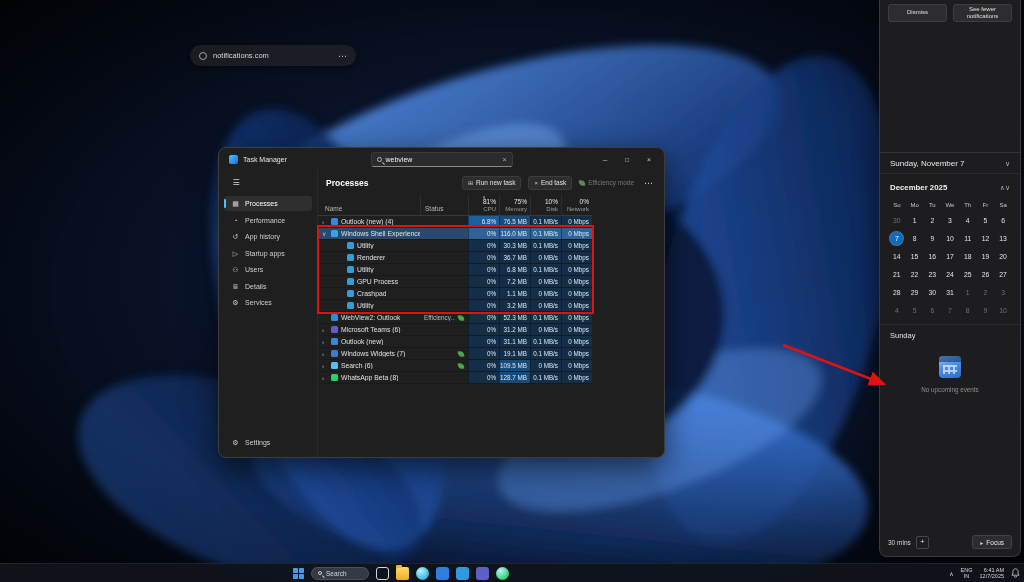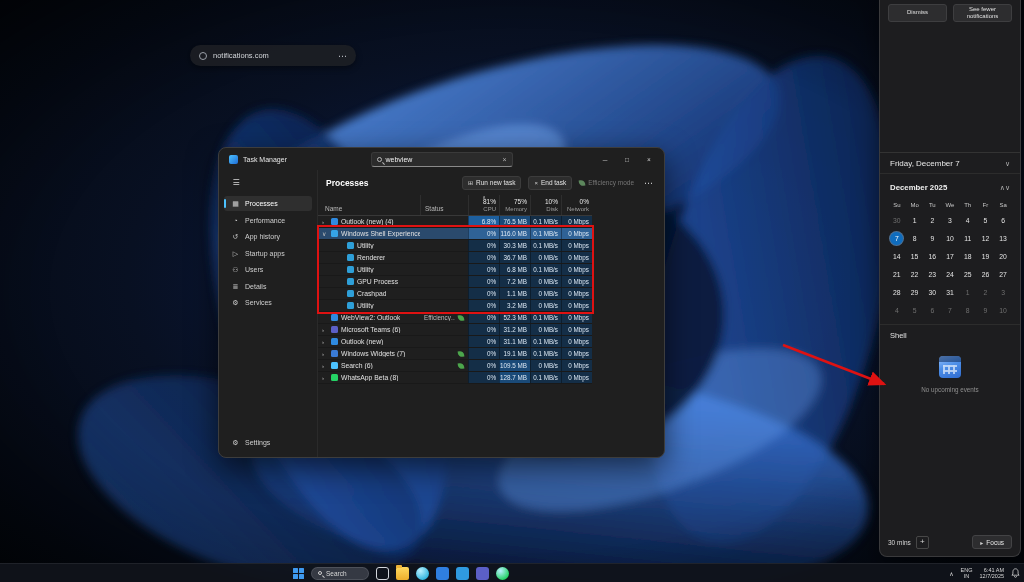--- a/index.html
+++ b/index.html
@@ -456,21 +456,21 @@
     </defs>
     <line x1="783" y1="345" x2="884" y2="384" stroke="#de1212" stroke-width="2.5" marker-end="url(#arrHead)"></line>
   </svg>
 
   <div class="side-panel">
     <div class="notif-actions">
       <button class="notif-btn">Dismiss</button>
       <button class="notif-btn">See fewer notifications</button>
     </div>
     <div class="date-row">
-      <span>Friday, December 7</span>
+      <span>Sunday, November 7</span>
       <span class="chev">∨</span>
     </div>
     <div class="month-row">
       <span class="month">December 2025</span>
       <span class="chev">∧</span>
       <span class="chev">∨</span>
     </div>
     <div class="cal-grid">
         <div class="cal-h">Su</div>
         <div class="cal-h">Mo</div>
@@ -516,21 +516,21 @@
         <div class="cal-d dim">3</div>
         <div class="cal-d dim">4</div>
         <div class="cal-d dim">5</div>
         <div class="cal-d dim">6</div>
         <div class="cal-d dim">7</div>
         <div class="cal-d dim">8</div>
         <div class="cal-d dim">9</div>
         <div class="cal-d dim">10</div>
       </div>
     <div class="agenda-divider"></div>
-    <div class="agenda-label">Shell</div>
+    <div class="agenda-label">Sunday</div>
     <div class="agenda-body">
       <div class="agenda-ico"></div>
       <div class="agenda-empty">No upcoming events</div>
     </div>
     <div class="focus-row">
       <span class="focus-dur">30 mins</span>
       <button class="focus-plus">+</button>
       <button class="focus-btn">
         <span class="play">▸</span>
         <span>Focus</span>

